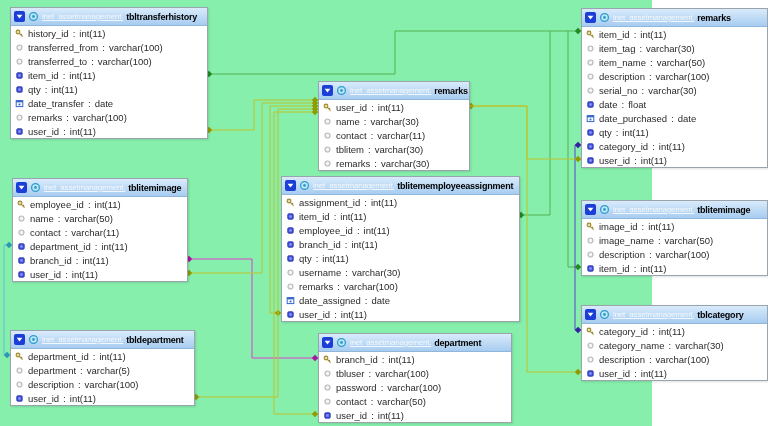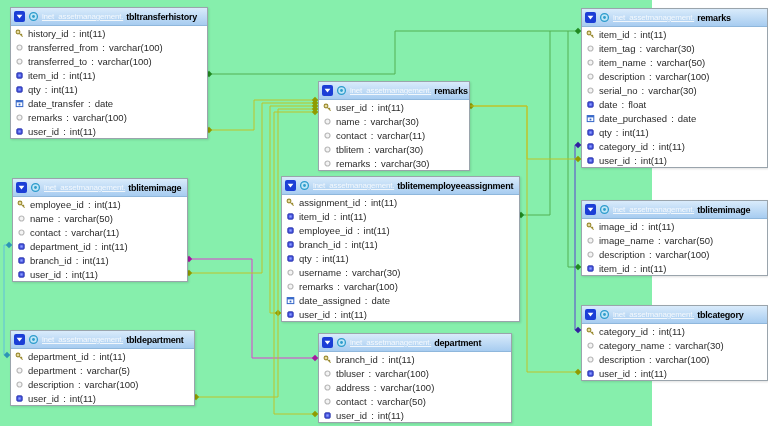--- a/index.html
+++ b/index.html
@@ -534,21 +534,21 @@
         <span class="fname">tbluser</span>
         <span class="fsep"> : </span>
         <span class="ftype">varchar(100)</span>
       </div>
       <div class="frow">
         <span class="ficon">
   <svg width="9" height="9" viewBox="0 0 9 9">
             <circle cx="4.5" cy="4.5" r="2.5" fill="#f4f4f4" stroke="#b9b9b9" stroke-width="1.2"></circle>
           </svg>
 </span>
-        <span class="fname">address</span>
+        <span class="fname">password</span>
         <span class="fsep"> : </span>
         <span class="ftype">varchar(100)</span>
       </div>
       <div class="frow">
         <span class="ficon">
   <svg width="9" height="9" viewBox="0 0 9 9">
             <circle cx="4.5" cy="4.5" r="2.5" fill="#f4f4f4" stroke="#b9b9b9" stroke-width="1.2"></circle>
           </svg>
 </span>
         <span class="fname">contact</span>

